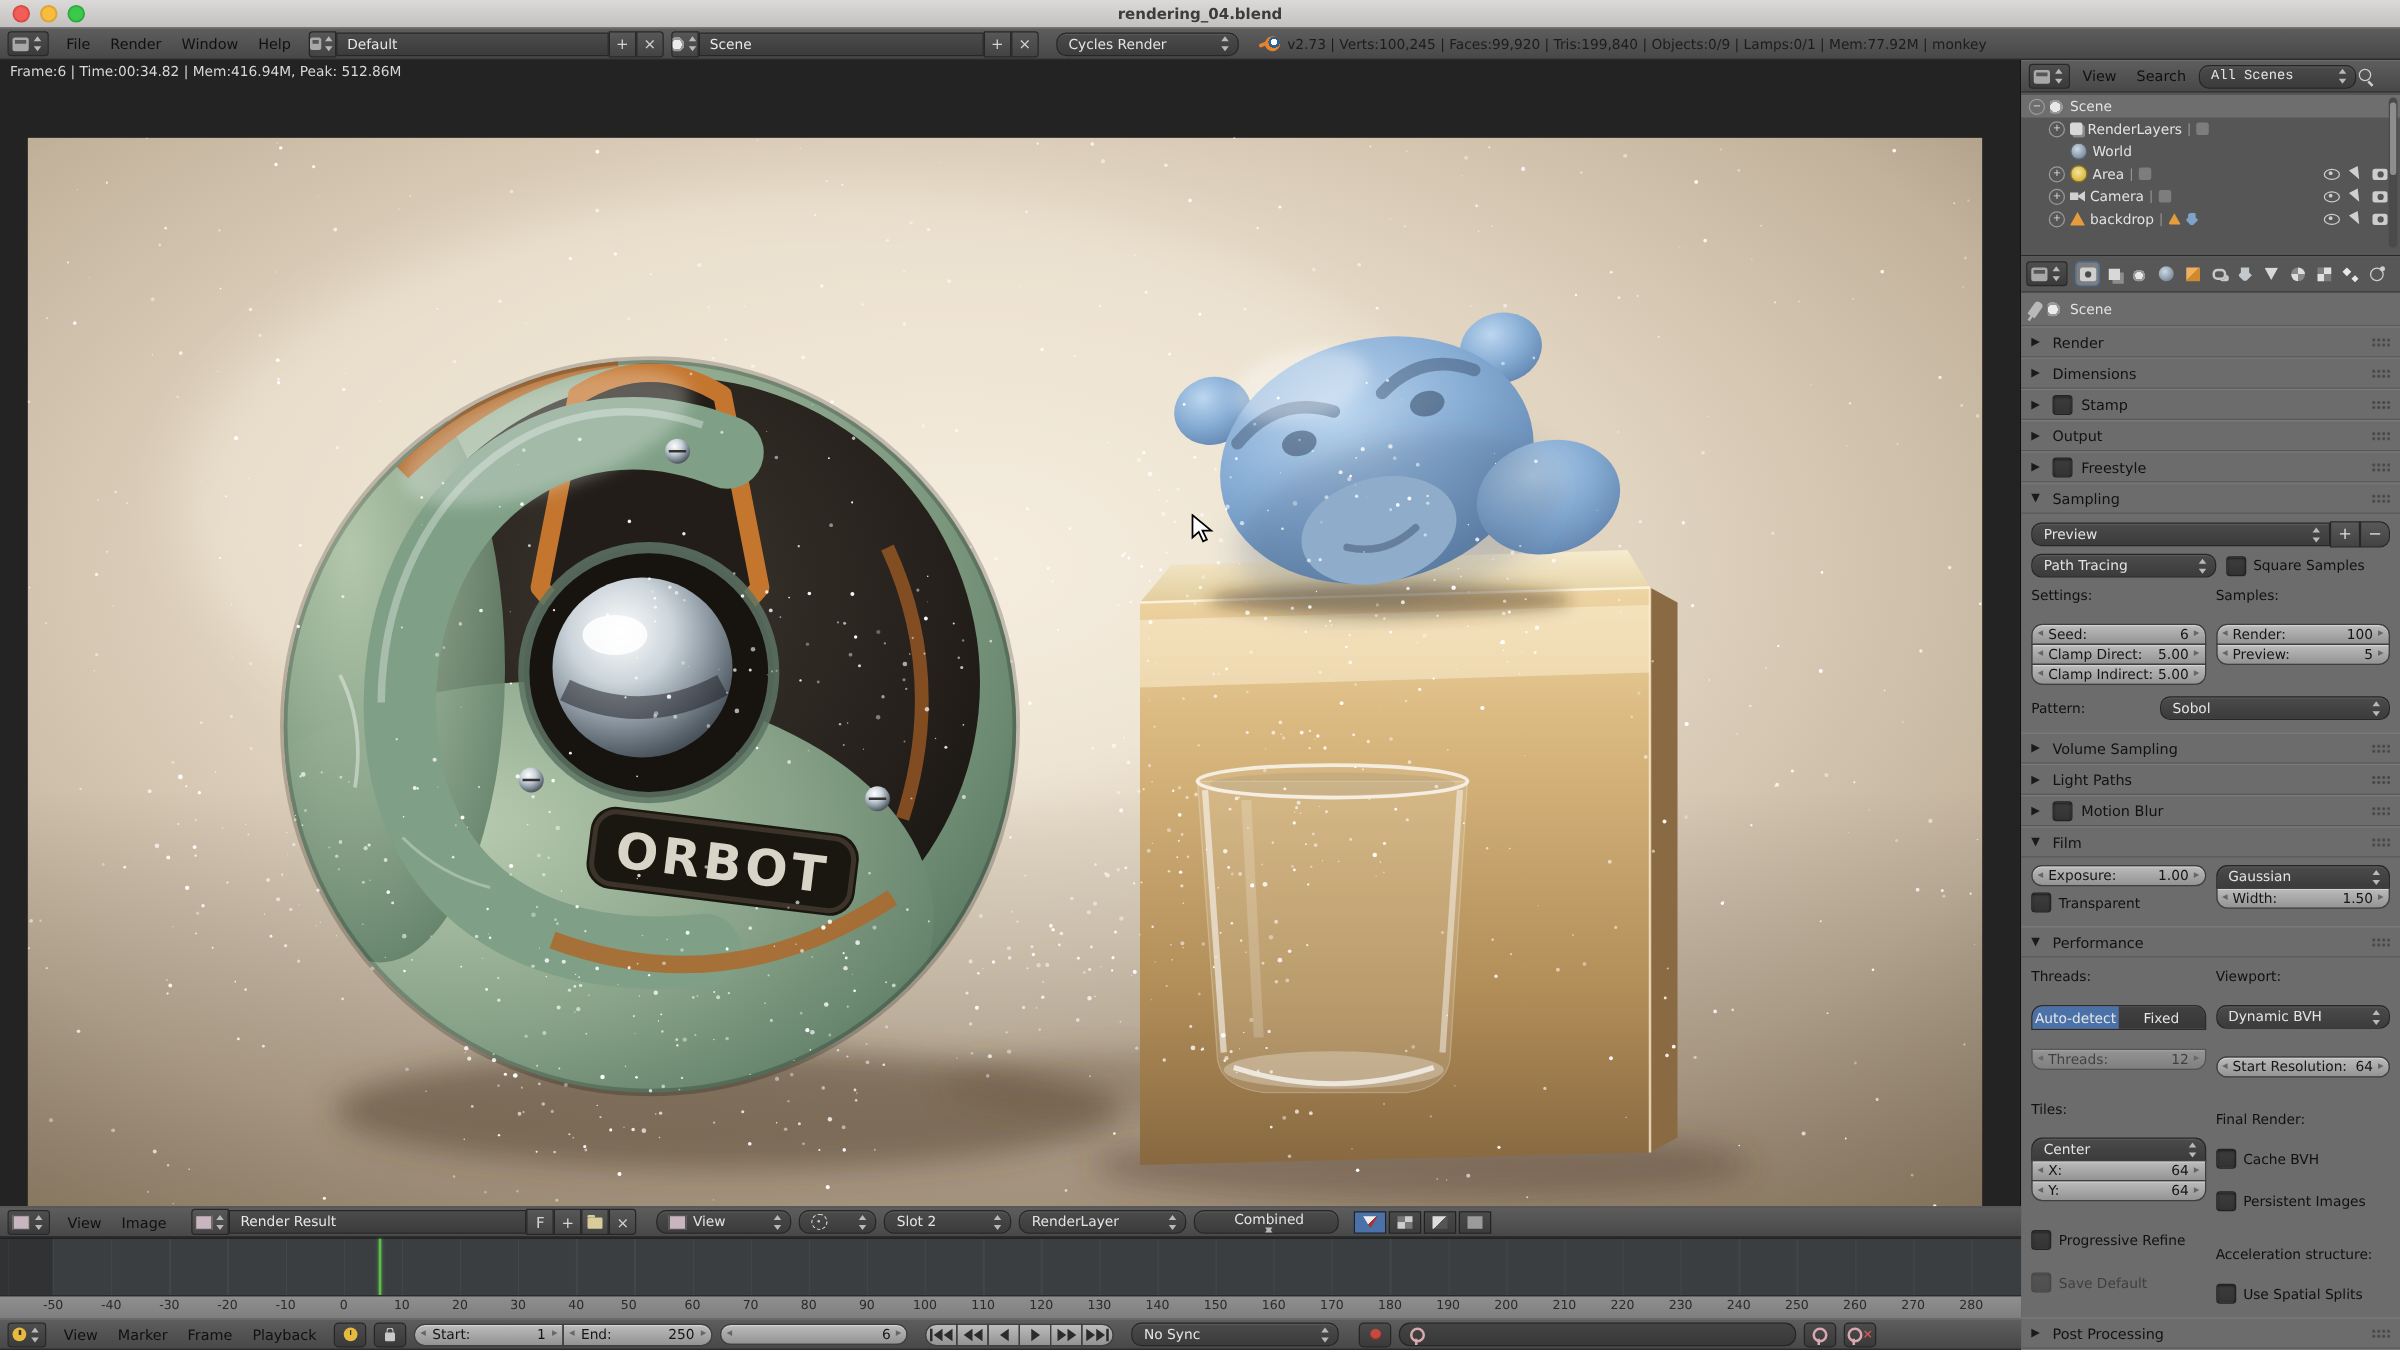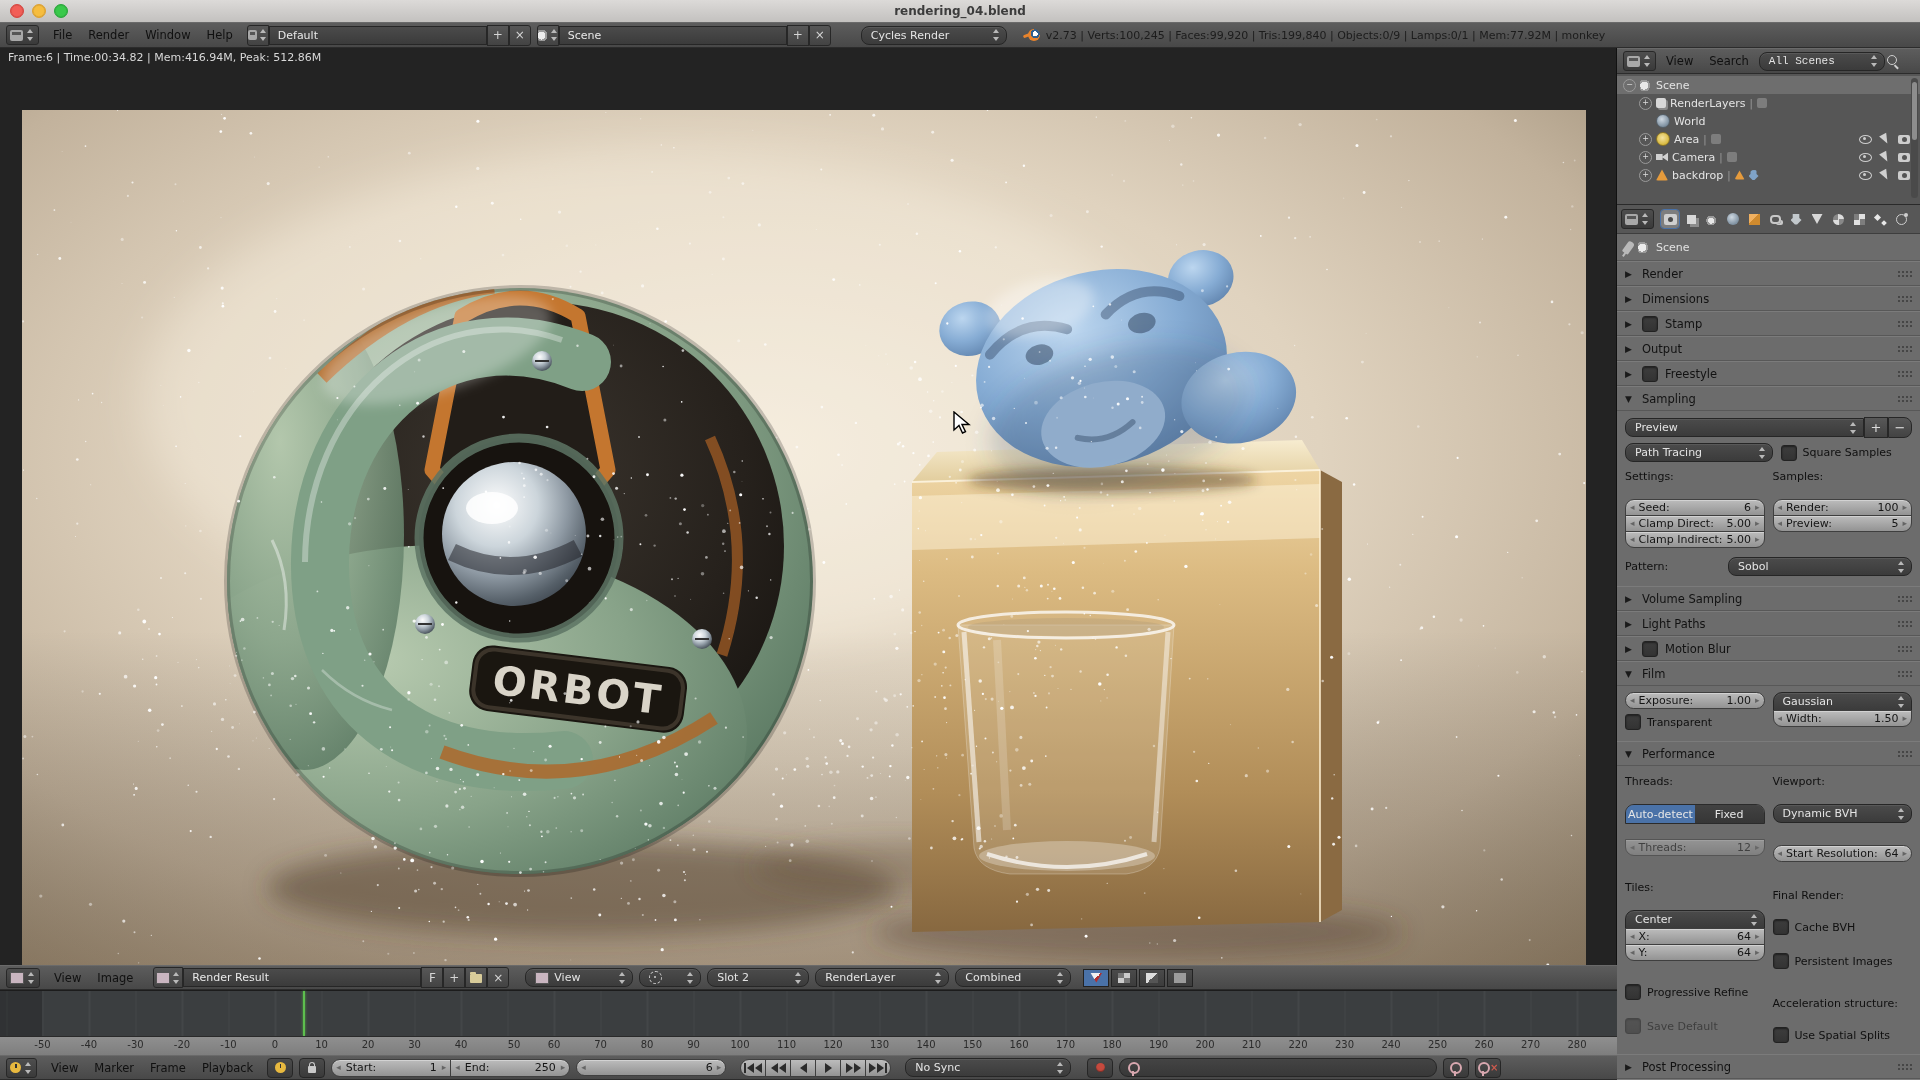--- a/index.html
+++ b/index.html
@@ -222,21 +222,21 @@
       <div class="sq-btn" style="gap:2px;">
         <span class="mini-scene"></span>
         <span class="updown"></span>
       </div>
       <div class="text-field" style="width:210px;">
         <span>Scene</span>
       </div>
       <div class="sq-btn">+</div>
       <div class="sq-btn">×</div>
     </div>
-    <div class="dd" style="width:130px;margin-left:24px;gap:25px;">
+    <div class="dd" style="width:130px;margin-left:8px;gap:25px;">
       <span>Cycles Render</span>
       <span class="updown"></span>
     </div>
     <span class="blender-logo" style="margin-left:10px;"></span>
     <div class="stats">v2.73 | Verts:100,245 | Faces:99,920 | Tris:199,840 | Objects:0/9 | Lamps:0/1 | Mem:77.92M | monkey</div>
   </div>
 
   <div id="image-editor">
     <div class="render-stats">Frame:6 | Time:00:34.82 | Mem:416.94M, Peak: 512.86M</div>
     <div class="render-canvas">
@@ -1449,21 +1449,21 @@
       <span class="updown"></span>
     </div>
     <div class="dd" style="width:86px;">
       <span>Slot 2</span>
       <span class="updown"></span>
     </div>
     <div class="dd" style="width:118px;">
       <span>RenderLayer</span>
       <span class="updown"></span>
     </div>
-    <div class="dd" style="width:100px;">
+    <div class="dd" style="width:100px;flex-direction:column;">
       <span>Combined</span>
       <span class="updown"></span>
     </div>
     <div style="display:flex;gap:2px;margin-left:6px;">
       <div class="chan sel">
           <span class="flagico"></span>
         </div>
       <div class="chan">
           <span class="checkico"></span>
         </div>
@@ -1485,21 +1485,21 @@
   <span class="tick" style="left: 42.5px;">-50</span>
       <span class="tick" style="left: 89px;">-40</span>
       <span class="tick" style="left: 135.5px;">-30</span>
       <span class="tick" style="left: 182px;">-20</span>
       <span class="tick" style="left: 228.5px;">-10</span>
       <span class="tick" style="left: 275px;">0</span>
       <span class="tick" style="left: 321.5px;">10</span>
       <span class="tick" style="left: 368px;">20</span>
       <span class="tick" style="left: 414.5px;">30</span>
       <span class="tick" style="left: 461px;">40</span>
-      <span class="tick" style="left: 514px;">50</span>
+      <span class="tick" style="left: 503px;">50</span>
       <span class="tick" style="left: 554px;">60</span>
       <span class="tick" style="left: 600.5px;">70</span>
       <span class="tick" style="left: 647px;">80</span>
       <span class="tick" style="left: 693.5px;">90</span>
       <span class="tick" style="left: 740px;">100</span>
       <span class="tick" style="left: 786.5px;">110</span>
       <span class="tick" style="left: 833px;">120</span>
       <span class="tick" style="left: 879.5px;">130</span>
       <span class="tick" style="left: 926px;">140</span>
       <span class="tick" style="left: 972.5px;">150</span>

